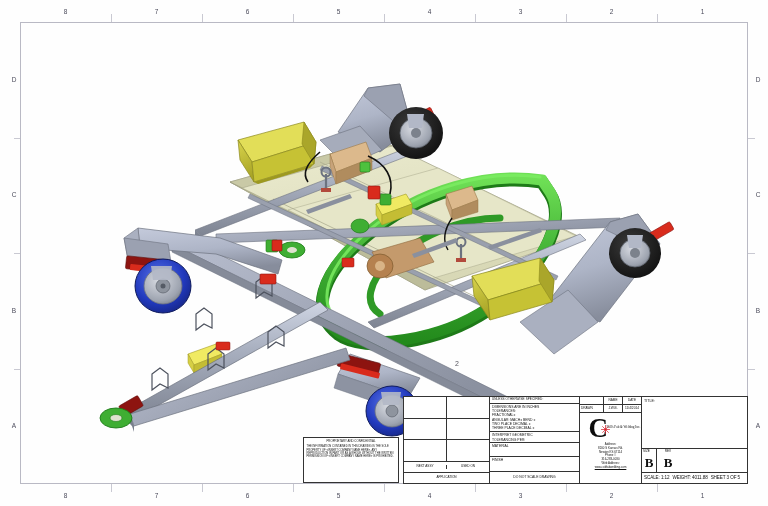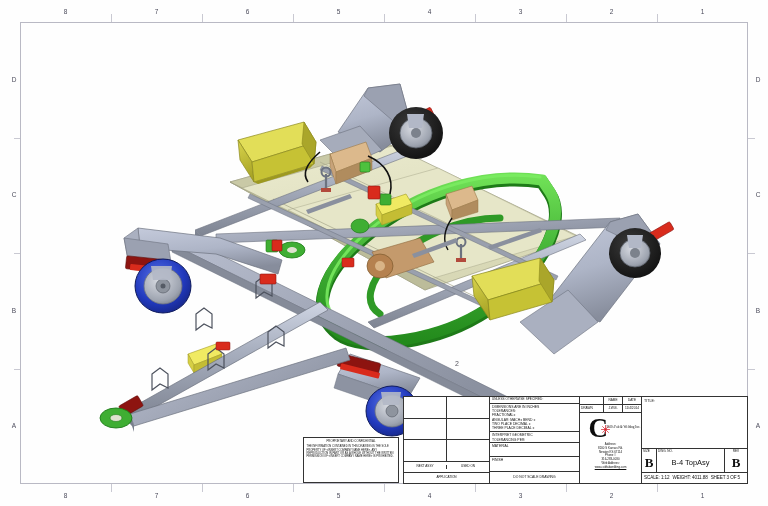--- a/index.html
+++ b/index.html
@@ -539,24 +539,20 @@
       <div id="tb-title">
         <span>TITLE:</span>
         <span></span>
       </div>
 
       <div id="tb-sdr">
         <div class="sdr-size">
           <div class="sdr-cap">SIZE</div>
           <div class="sdr-big">B</div>
         </div>
-        <div class="sdr-dwg">
-          <div class="sdr-cap">DWG.  NO.</div>
-          <div class="sdr-mid">B-4 TopAsy</div>
-        </div>
         <div class="sdr-rev">
           <div class="sdr-cap ctr">REV</div>
           <div class="sdr-big">B</div>
         </div>
       </div>
 
       <div id="tb-scale">
         <span>SCALE: 1:12</span>
         <span>WEIGHT: 4011.88</span>
         <span>SHEET 3 OF 5</span>

